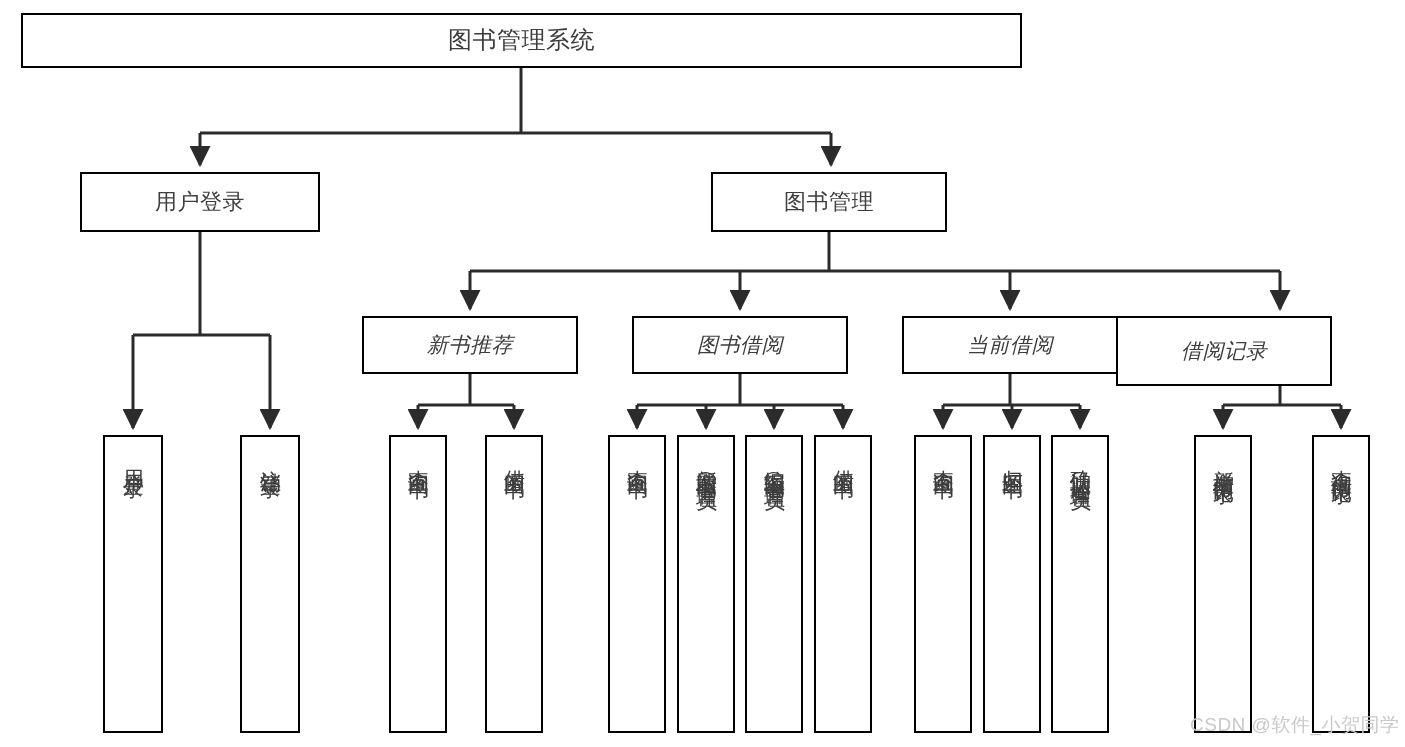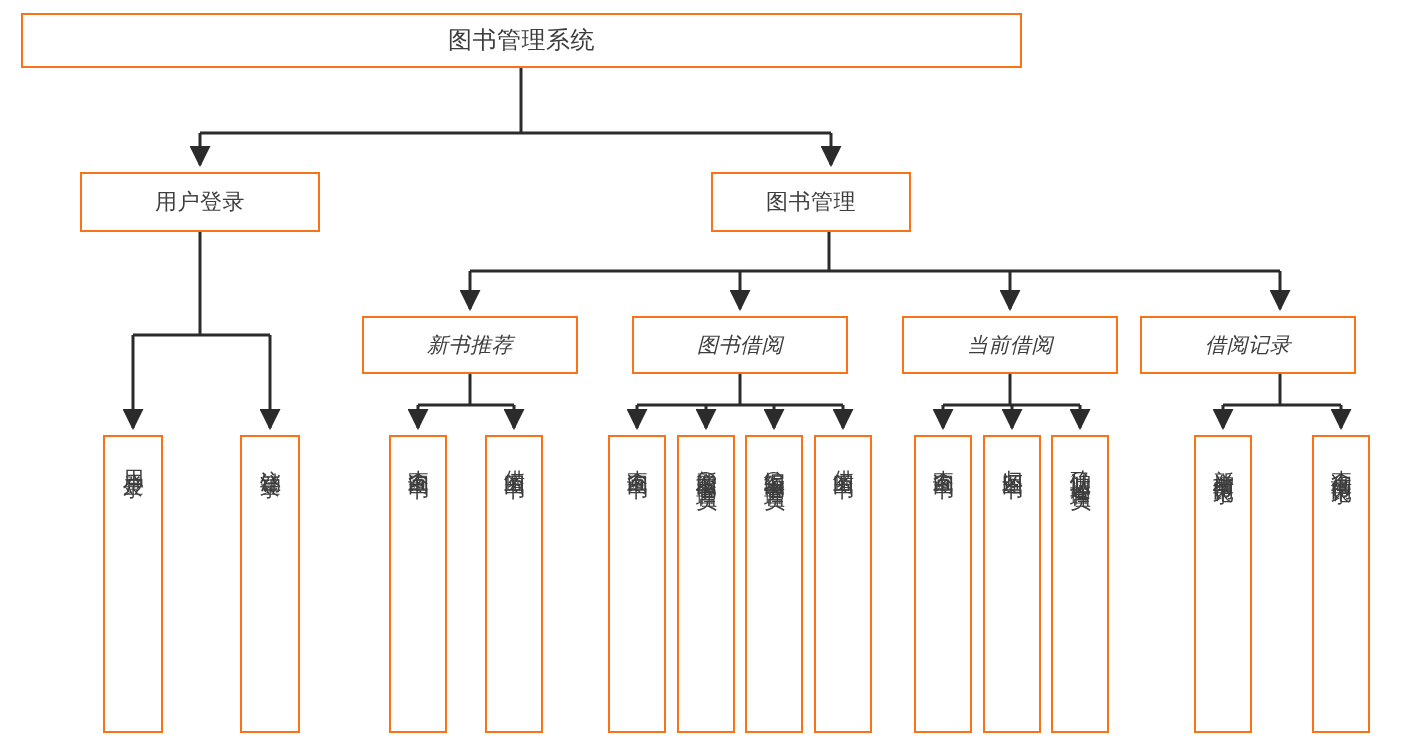--- a/index.html
+++ b/index.html
@@ -22,21 +22,21 @@
     left: 0;
     top: 0;
     width: 1405px;
     height: 747px;
     pointer-events: none;
   }
   .node {
     position: absolute;
     box-sizing: border-box;
     background: #ffffff;
-    border: 2px solid #f97316;
+    border: 2px solid #000000;
     display: flex;
     align-items: center;
     justify-content: center;
     color: #3d3d3d;
     z-index: 2;
   }
   .node-label {
     display: block;
     text-align: center;
     white-space: nowrap;
@@ -124,34 +124,34 @@
     </g>
   </svg>
 
   <div class="node horizontal lvl-root" style="left:21px; top:13px; width:1001px; height:55px;">
     <span class="node-label">图书管理系统</span>
   </div>
 
   <div class="node horizontal lvl-1" style="left:80px; top:172px; width:240px; height:60px;">
     <span class="node-label">用户登录</span>
   </div>
-  <div class="node horizontal lvl-1" style="left:711px; top:172px; width:200px; height:60px;">
+  <div class="node horizontal lvl-1" style="left:711px; top:172px; width:236px; height:60px;">
     <span class="node-label">图书管理</span>
   </div>
 
   <div class="node horizontal lvl-2" style="left:362px; top:316px; width:216px; height:58px;">
     <span class="node-label">新书推荐</span>
   </div>
   <div class="node horizontal lvl-2" style="left:902px; top:316px; width:216px; height:58px;">
     <span class="node-label">当前借阅</span>
   </div>
   <div class="node horizontal lvl-2" style="left:632px; top:316px; width:216px; height:58px;">
     <span class="node-label">图书借阅</span>
   </div>
-  <div class="node horizontal lvl-2" style="left:1140px; top:316px; width:216px; height:58px;">
+  <div class="node horizontal lvl-2" style="left:1116px; top:316px; width:216px; height:70px;">
     <span class="node-label">借阅记录</span>
   </div>
 
   <div class="node vertical leaf" style="left:103px; top:435px; width:60px; height:298px;">
     <span class="node-label">用户登录</span>
   </div>
   <div class="node vertical leaf" style="left:240px; top:435px; width:60px; height:298px;">
     <span class="node-label">注销登录</span>
   </div>
 
@@ -185,14 +185,15 @@
     <span class="node-label">确认归还（管理员）</span>
   </div>
 
   <div class="node vertical leaf" style="left:1194px; top:435px; width:58px; height:298px;">
     <span class="node-label">新增借阅记录</span>
   </div>
   <div class="node vertical leaf" style="left:1312px; top:435px; width:58px; height:298px;">
     <span class="node-label">查询借阅记录</span>
   </div>
 
+  <div class="watermark" style="left:1190px; top:712px;">CSDN @软件_小贺同学</div>
 
 </div>
 
 </body></html>

